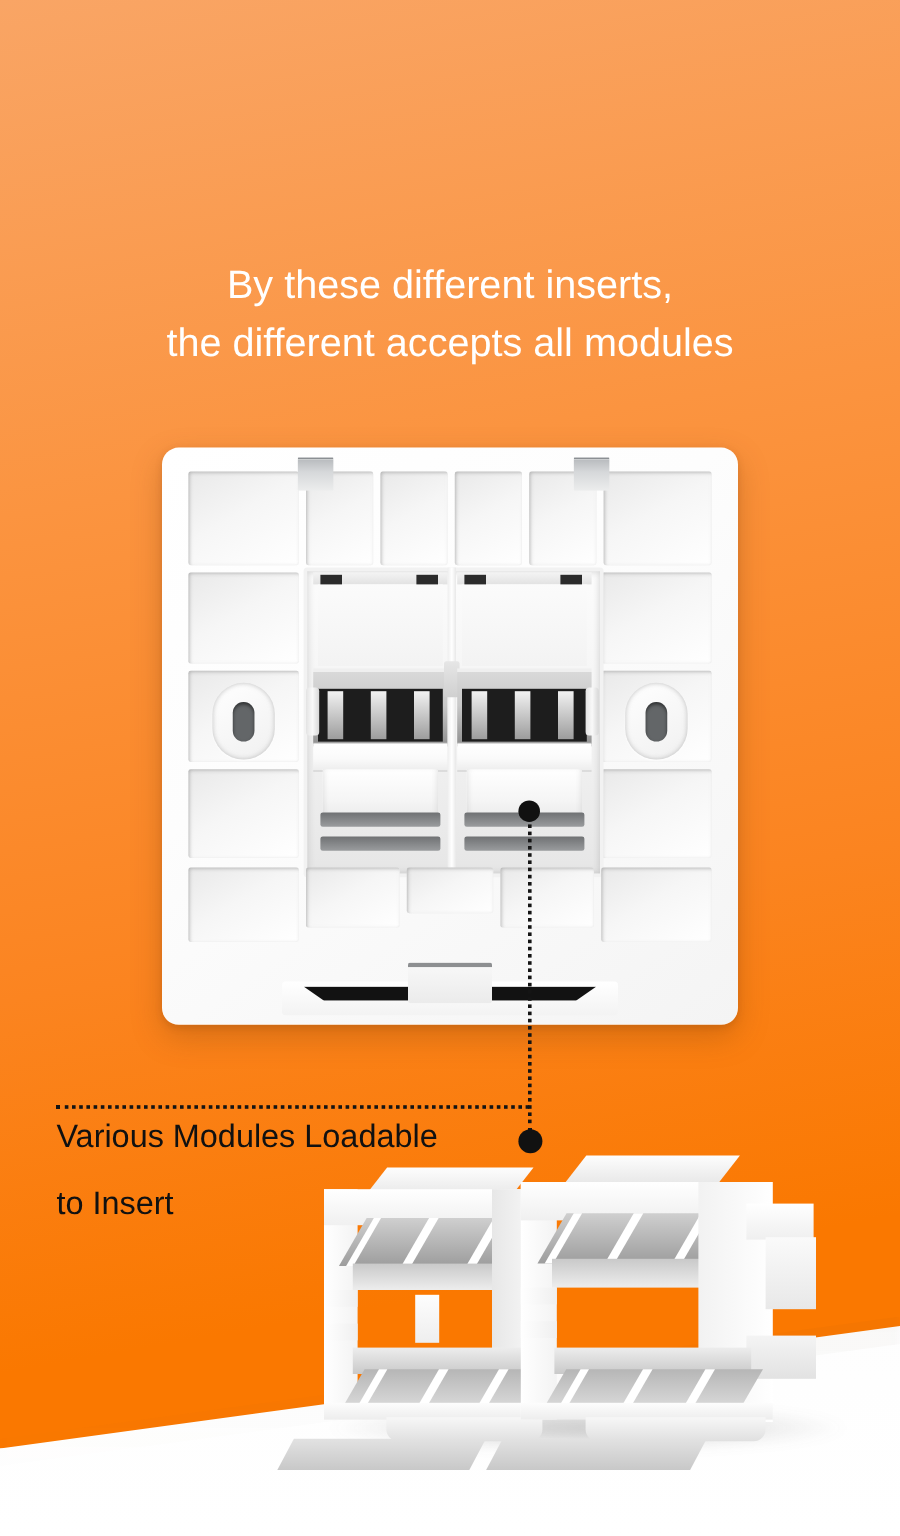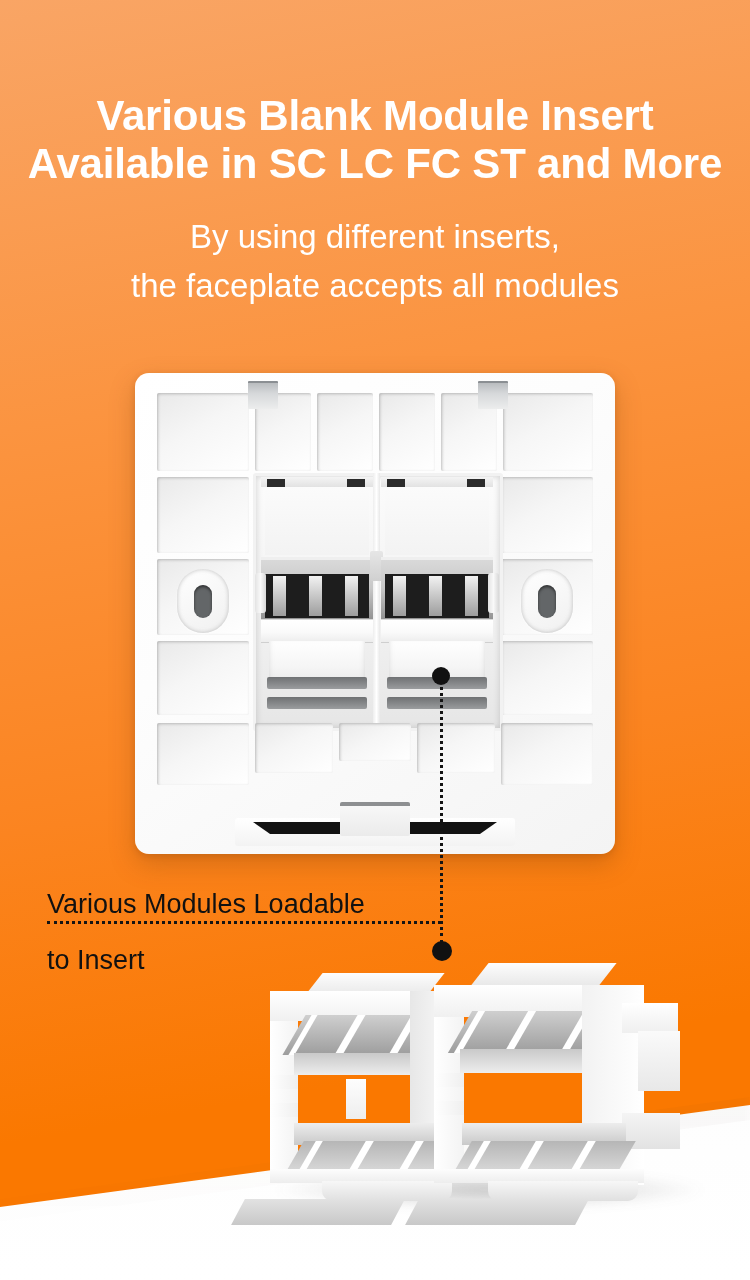--- a/index.html
+++ b/index.html
@@ -153,21 +153,21 @@
   .dot-bottom{left:432px;top:941px;width:20px;height:20px;}
   .vline{
     position:absolute;left:440px;top:680px;width:0;height:264px;
     border-left:3px dotted #141414;z-index:7;
   }
   .hline{
     position:absolute;left:47px;top:921px;width:394px;height:0;
     border-top:3px dotted #141414;z-index:7;
   }
   .callout{
-    position:absolute;left:47px;top:880px;width:430px;
+    position:absolute;left:47px;top:923px;width:430px;
     color:#111111;font-size:27px;line-height:48px;font-weight:normal;
     z-index:7;
   }
   .callout .ln{display:block;}
   .callout .ln1{margin-bottom:8px;}
 
   
   .inserts{
     position:absolute;left:250px;top:955px;width:500px;height:290px;z-index:6;
   }
@@ -183,28 +183,24 @@
 </head>
 <body>
 
 <div class="stage">
 
   <div class="bg-white"></div>
 
   <div class="bg-orange"></div>
   <div class="bg-orange-shadow"></div>
 
-  <div class="headline">
-    <span class="l1">Various Blank Module Insert</span>
-    <span class="l2">Available in SC LC FC ST and More</span>
-  </div>
 
   <div class="subhead">
-    <span>By using different inserts,</span>
-    <span>the faceplate accepts all modules</span>
+    <span>By these different inserts,</span>
+    <span>the different accepts all modules</span>
   </div>
 
   <div class="faceplate">
     <div class="fp-inner">
 
       <div class="cell" style="left:22px;top:20px;width:92px;height:78px;"></div>
       <div class="cell" style="left:120px;top:20px;width:56px;height:78px;"></div>
       <div class="cell" style="left:182px;top:20px;width:56px;height:78px;"></div>
       <div class="cell" style="left:244px;top:20px;width:56px;height:78px;"></div>
       <div class="cell" style="left:306px;top:20px;width:56px;height:78px;"></div>

